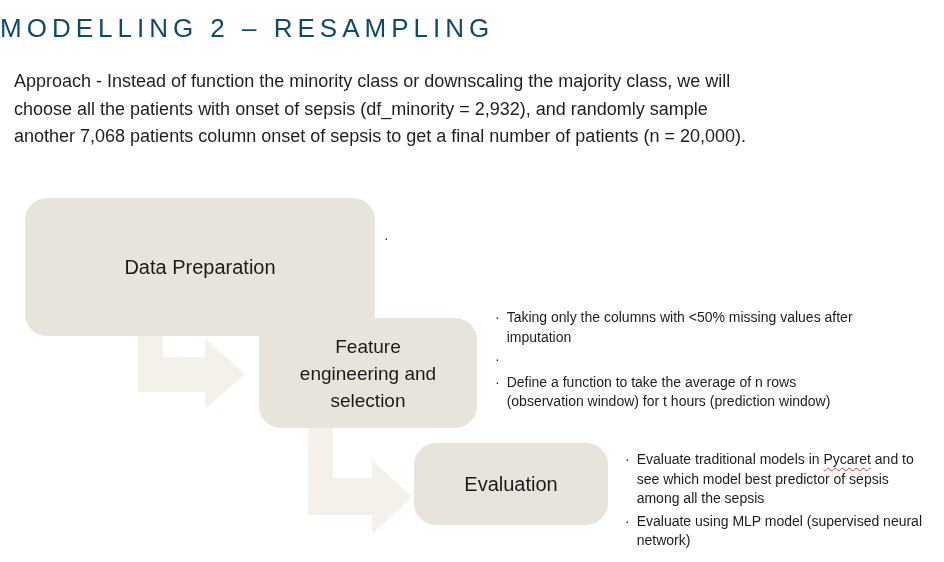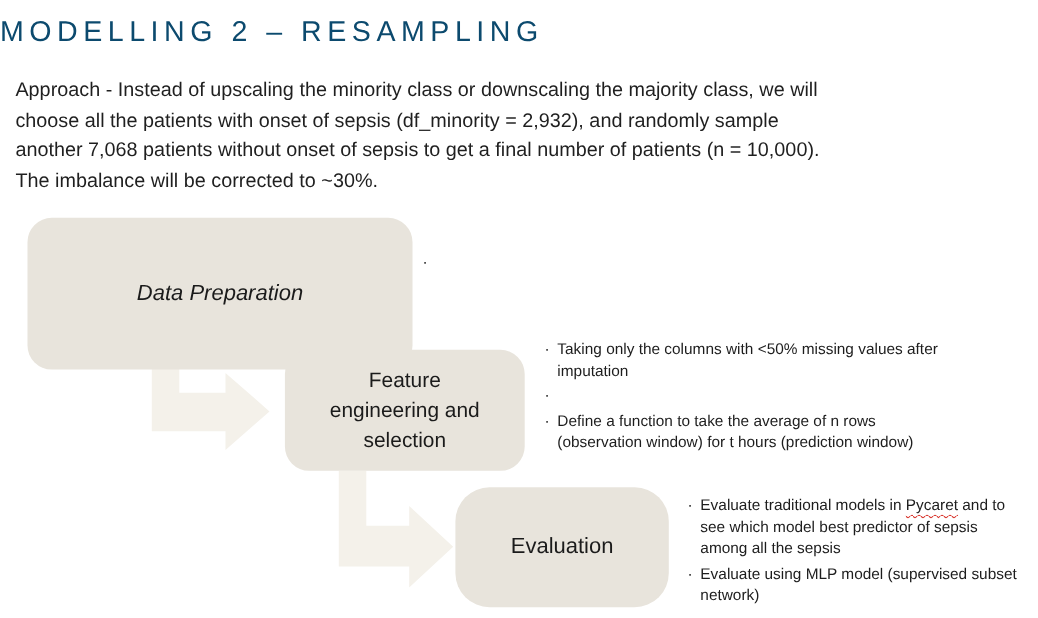--- a/index.html
+++ b/index.html
@@ -22,24 +22,24 @@
   .pline { display:block; white-space:nowrap; }
   .intro b { font-weight:400; }
 
   .arrows { position:absolute; left:0; top:0; pointer-events:none; }
 
   .box {
     position:absolute; background:#e8e4dc; border-radius:22px;
     display:flex; align-items:center; justify-content:center; text-align:center;
     color:#1b1b1b;
   }
-  .box-1 { left:25px;  top:198px; width:350px; height:138px; font-size:20px;font-style:italic; }
+  .box-1 { left:25px;  top:198px; width:350px; height:138px; font-size:20px; }
   .box-2 { left:259px; top:318px; width:218px; height:110px; font-size:19px;
            line-height:27px; padding:0 26px; box-sizing:border-box; }
-  .box-3 { left:414px; top:443px; width:194px; height:109px; font-size:20px;border-radius:31px; }
+  .box-3 { left:414px; top:443px; width:194px; height:82px; font-size:20px; }
 
   .bullets {
     position:absolute; margin:0; padding:0; list-style:none;
     font-size:14px; line-height:19.5px; color:#1d1d1d;
   }
   .bullets li { display:flex; gap:7px; margin-bottom:3px; }
   .dot { flex:0 0 auto; }
   .bg-1 { left:384px; top:229px; width:352px; }
   .bg-2 { left:495px; top:308px; width:362px; }
   .bg-3 { left:625px; top:450px; width:305px; }
@@ -51,24 +51,23 @@
   }
 </style>
 </head>
 <body>
 
 <div class="slide">
 
   <h1 class="title">MODELLING 2 – RESAMPLING</h1>
 
   <p class="intro">
-    <span class="pline"><span>Approach - Instead of upscaling the minority class or downscaling the majority class, we will</span></span>
+    <span class="pline"><span>Approach - Instead of function the minority class or downscaling the majority class, we will</span></span>
     <span class="pline"><span>choose all the patients </span><b>with</b><span> onset of sepsis (df_minority = 2,932), and randomly sample</span></span>
-    <span class="pline"><span>another 7,068 patients </span><b>without</b><span> onset of sepsis to get a final number of patients (n = 10,000).</span></span>
-    <span class="pline"><span>The imbalance will be corrected to ~30%.</span></span>
+    <span class="pline"><span>another 7,068 patients </span><b>column</b><span> onset of sepsis to get a final number of patients (n = 20,000).</span></span>
   </p>
 
   <svg class="arrows" width="944" height="562" viewBox="0 0 944 562" aria-hidden="true">
     <polygon points="138,300 163,300 163,357 205,357 205,339 245,374 205,409 205,392 138,392" fill="#f4f1ea"></polygon>
     <polygon points="308,428 333,428 333,478 372,478 372,460 412,497 372,534 372,515 308,515" fill="#f4f1ea"></polygon>
   </svg>
 
   <div class="box box-1">
     <span>Data Preparation</span>
   </div>
@@ -101,17 +100,17 @@
     </li>
   </ul>
 
   <ul class="bullets bg-3">
     <li>
       <span class="dot">·</span>
       <span><span>Evaluate traditional models in </span><span class="squiggle">Pycaret</span><span> and to see which model best predictor of sepsis among all the sepsis</span></span>
     </li>
     <li>
       <span class="dot">·</span>
-      <span>Evaluate using MLP model (supervised subset network)</span>
+      <span>Evaluate using MLP model (supervised neural network)</span>
     </li>
   </ul>
 
 </div>
 
 </body></html>

